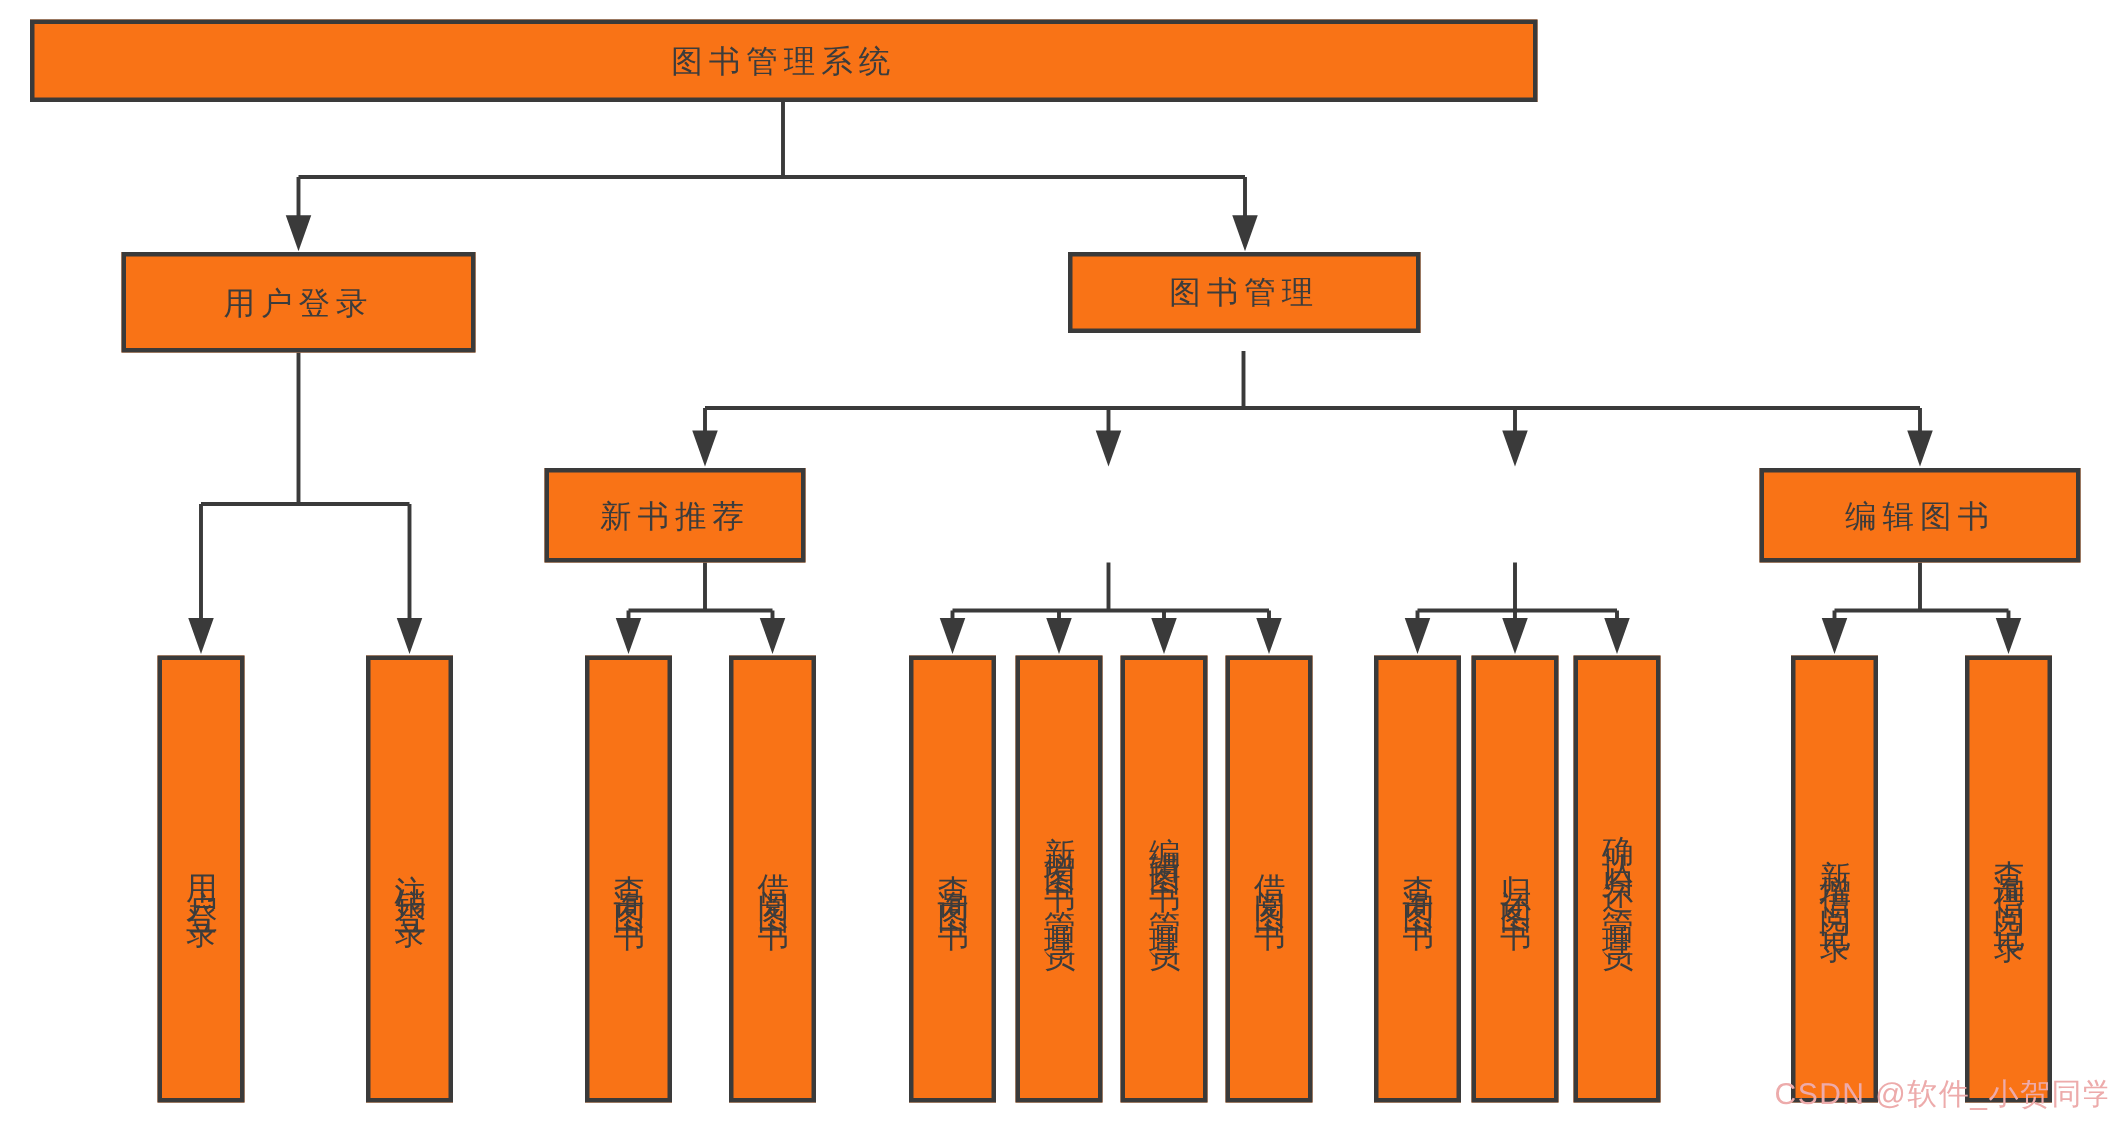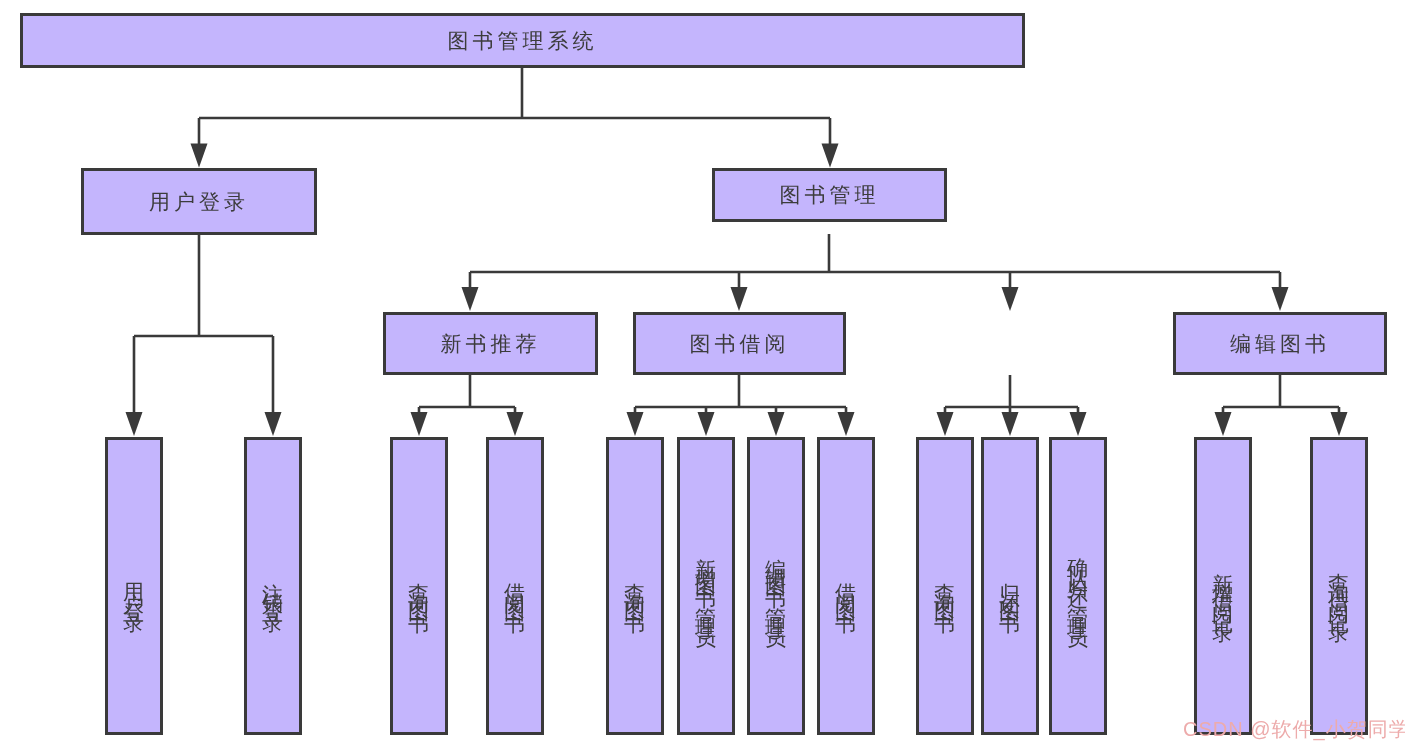--- a/index.html
+++ b/index.html
@@ -18,21 +18,21 @@
     color:var(--text);
     overflow:hidden;
   }
   #wires{position:absolute;left:0;top:0;width:1405px;height:747px;}
   .ln{stroke:var(--line);stroke-width:2.6;fill:none;}
   .ar{fill:var(--line);stroke:none;}
   .node{
     position:absolute;
     box-sizing:border-box;
     border:3px solid var(--line);
-    background:#c4b5fd;
+    background:#f97316;
     display:flex;
     align-items:center;
     justify-content:center;
     z-index:2;
   }
   .node.h span{
     font-size:21px;
     letter-spacing:4px;
     white-space:nowrap;
     color:var(--text);
@@ -115,25 +115,22 @@
     <span>图书管理系统</span>
   </div>
 
   <div class="node h" style="left:81px;top:168px;width:236px;height:67px">
     <span>用户登录</span>
   </div>
   <div class="node h" style="left:712px;top:168px;width:235px;height:54px">
     <span>图书管理</span>
   </div>
 
-  <div class="node h" style="left:383px;top:312px;width:215px;height:63px">
+  <div class="node h" style="left:363px;top:312px;width:174px;height:63px">
     <span>新书推荐</span>
-  </div>
-  <div class="node h" style="left:633px;top:312px;width:213px;height:63px">
-    <span>图书借阅</span>
   </div>
   <div class="node h" style="left:1173px;top:312px;width:214px;height:63px">
     <span>编辑图书</span>
   </div>
 
   <div class="node v" style="left:105px;top:437px;width:58px;height:298px">
     <span>用户登录</span>
   </div>
   <div class="node v" style="left:244px;top:437px;width:58px;height:298px">
     <span>注销登录</span>

